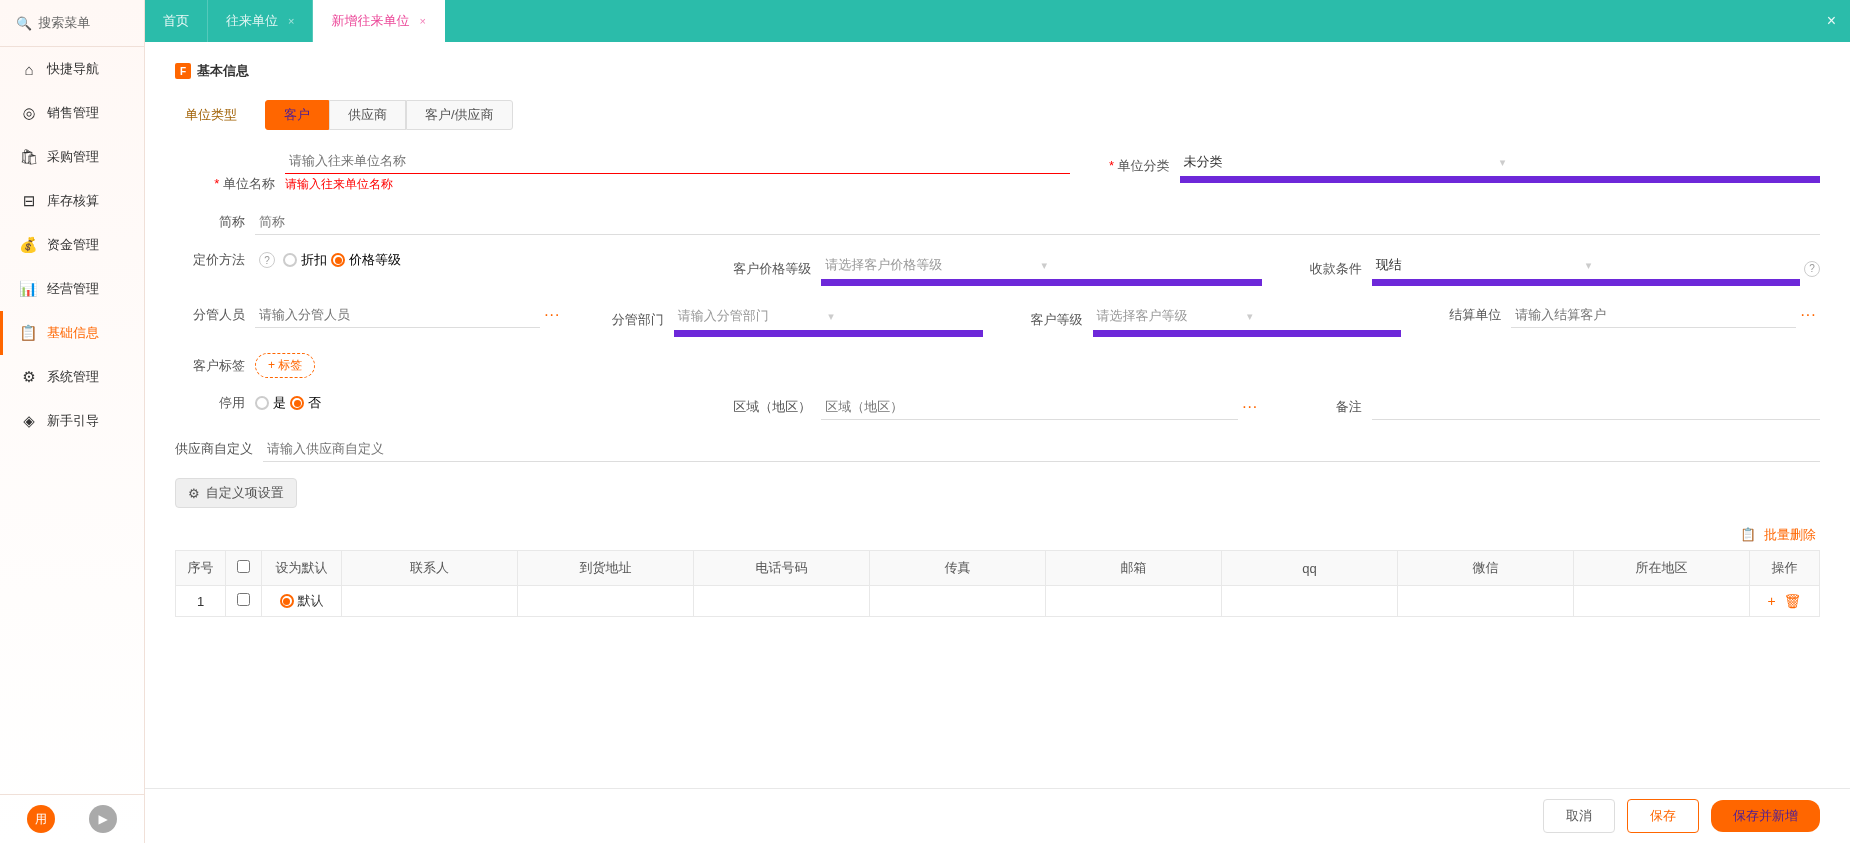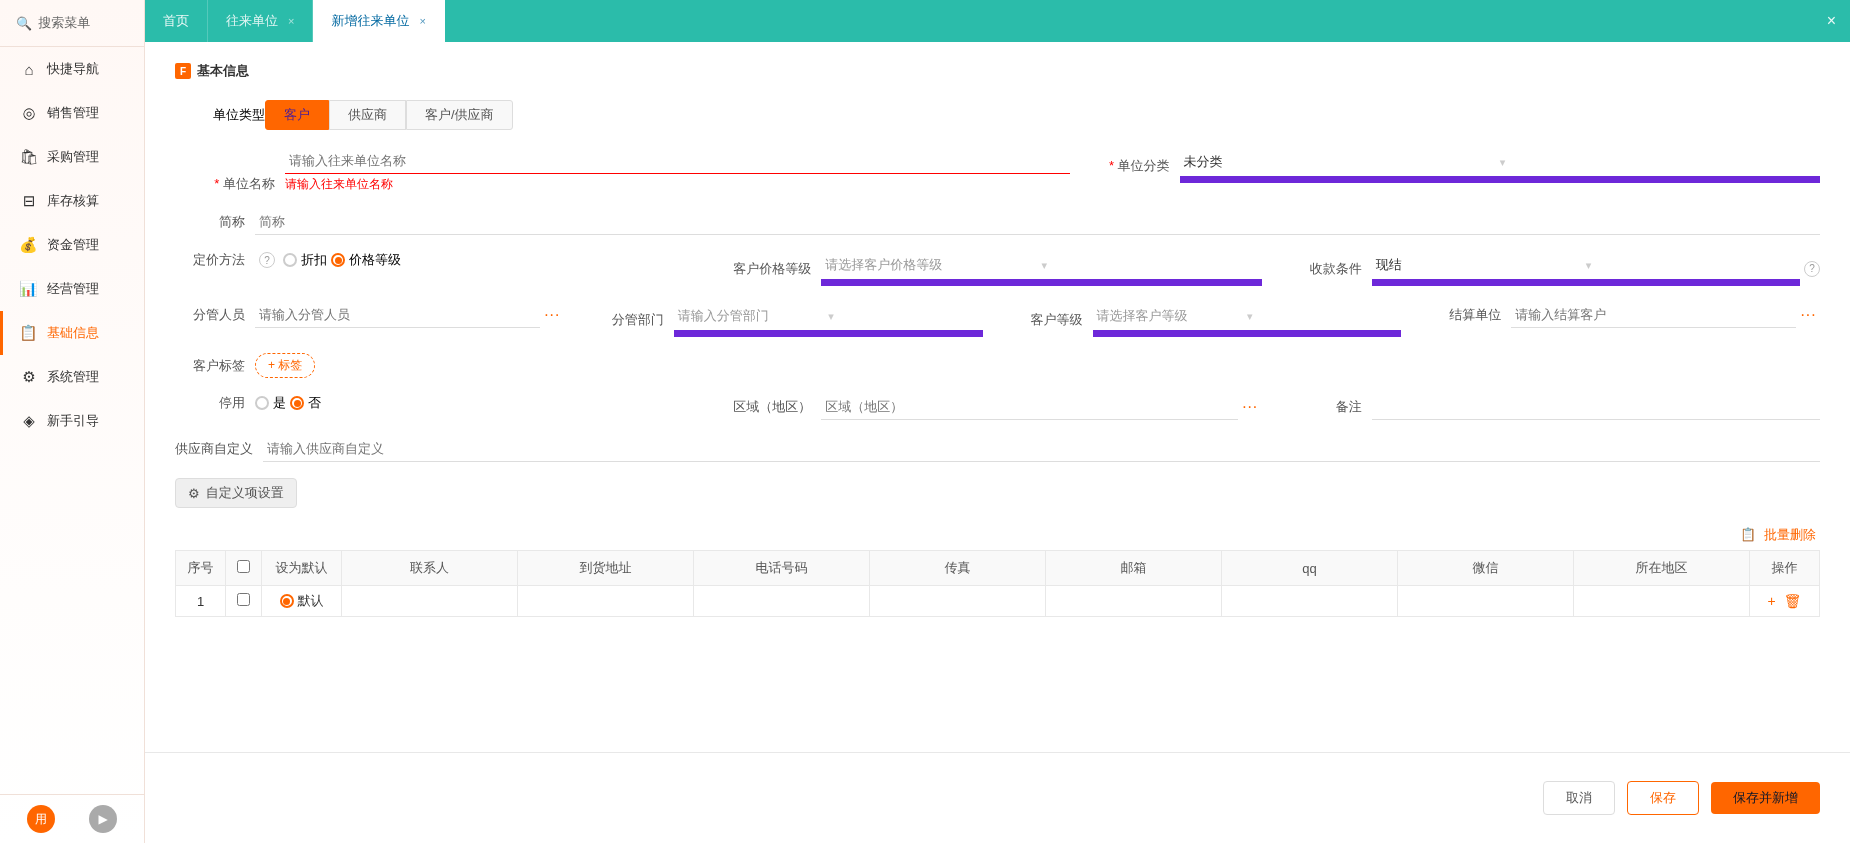--- a/index.html
+++ b/index.html
@@ -82,21 +82,21 @@
       align-items: center;
       padding: 0 18px;
       color: rgba(255,255,255,0.85);
       cursor: pointer;
       font-size: 13px;
       gap: 6px;
       border-right: 1px solid rgba(255,255,255,0.2);
     }
     .tab.active {
       background: #fff;
-      color: #0369a1;
+      color: #ec4899;
       font-weight: 500;
       justify-content: flex-end;
     }
     .tab-close {
       font-size: 11px;
       margin-left: 4px;
       opacity: 0.7;
     }
     .tab-bar-close {
       margin-left: auto;
@@ -148,22 +148,22 @@
 
     
     .unit-type-row {
       display: flex;
       align-items: center;
       margin-bottom: 18px;
     }
     .unit-type-label {
       width: 90px;
       text-align: right;
-      padding-right: 0;
-      color: #000000;
+      padding-right: 28px;
+      color: #a16207;
     }
     .type-btn {
       padding: 5px 18px;
       border: 1px solid #ddd;
       background: #f8f8f8;
       cursor: pointer;
       font-size: 13px;
       color: #555;
     }
     .type-btn.active {
@@ -339,21 +339,21 @@
     .col-checkbox { width: 36px; }
     .action-btns { display: flex; align-items: center; justify-content: center; gap: 8px; }
     .action-btns span { color: #f60; cursor: pointer; font-size: 14px; }
 
     
     .footer {
       display: flex;
       justify-content: flex-end;
       align-items: center;
       gap: 12px;
-      padding: 28px 30px;
+      padding: 10px 30px;
       border-top: 1px solid #e8e8e8;
       background: #fff;
       flex-shrink: 0;
     }
     .btn-cancel {
       padding: 7px 22px;
       border: 1px solid #ddd;
       border-radius: 4px;
       background: #fff;
       color: #555;
@@ -365,23 +365,23 @@
       border: 1px solid #f60;
       border-radius: 4px;
       background: #fff;
       color: #f60;
       cursor: pointer;
       font-size: 13px;
     }
     .btn-save-new {
       padding: 7px 22px;
       border: none;
-      border-radius: 4px;
+      border-radius: 12px;
       background: #f60;
-      color: #0f172a;
+      color: #4c1d95;
       cursor: pointer;
       font-size: 13px;
     }
 
     .divider-col {
       width: 30px;
       flex-shrink: 0;
     }
 
     .field-wrapper {

